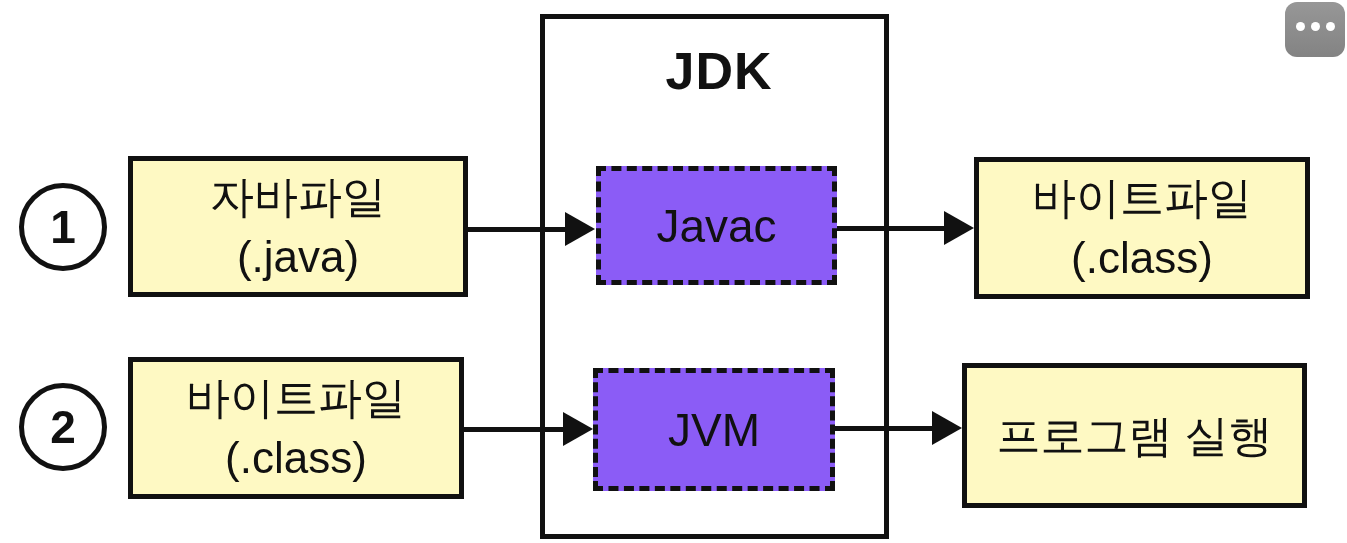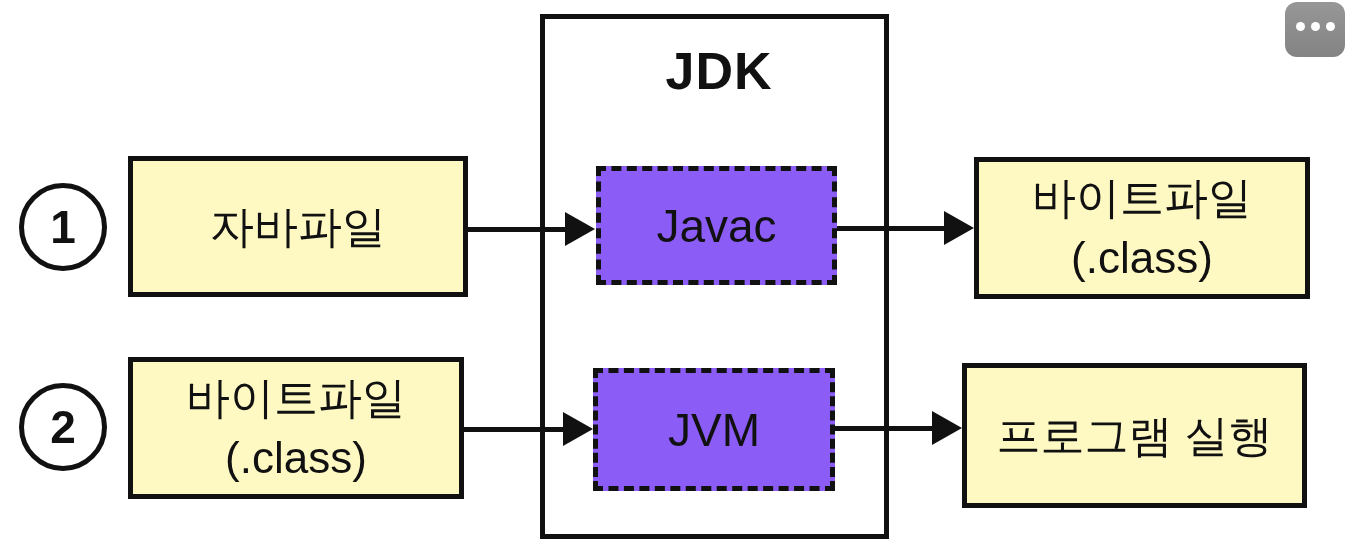--- a/index.html
+++ b/index.html
@@ -140,20 +140,21 @@
 <div class="jdk">
   <div class="jdk-title">JDK</div>
 </div>
 
 <div class="stepnum stepnum-1">
   <span>1</span>
 </div>
 
 <div class="node node-java">
   <div>자바파일</div>
+  <div>(.java)</div>
 </div>
 
 <div class="arrow arrow-1">
   <div class="shaft"></div>
   <div class="head"></div>
 </div>
 
 <div class="proc proc-javac">
   <span>Javac</span>
 </div>

